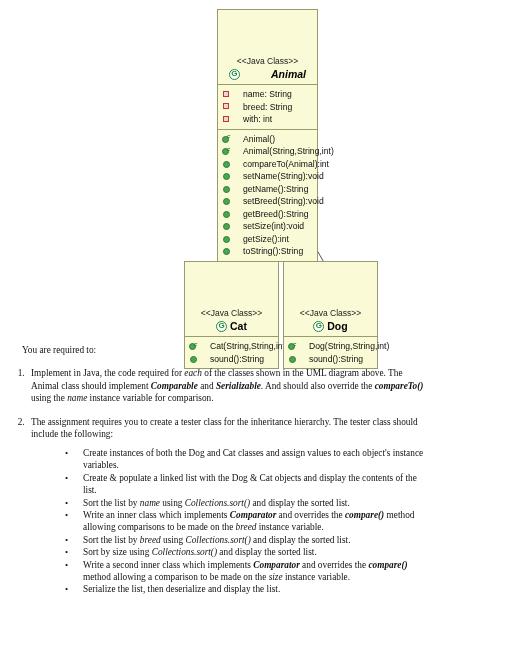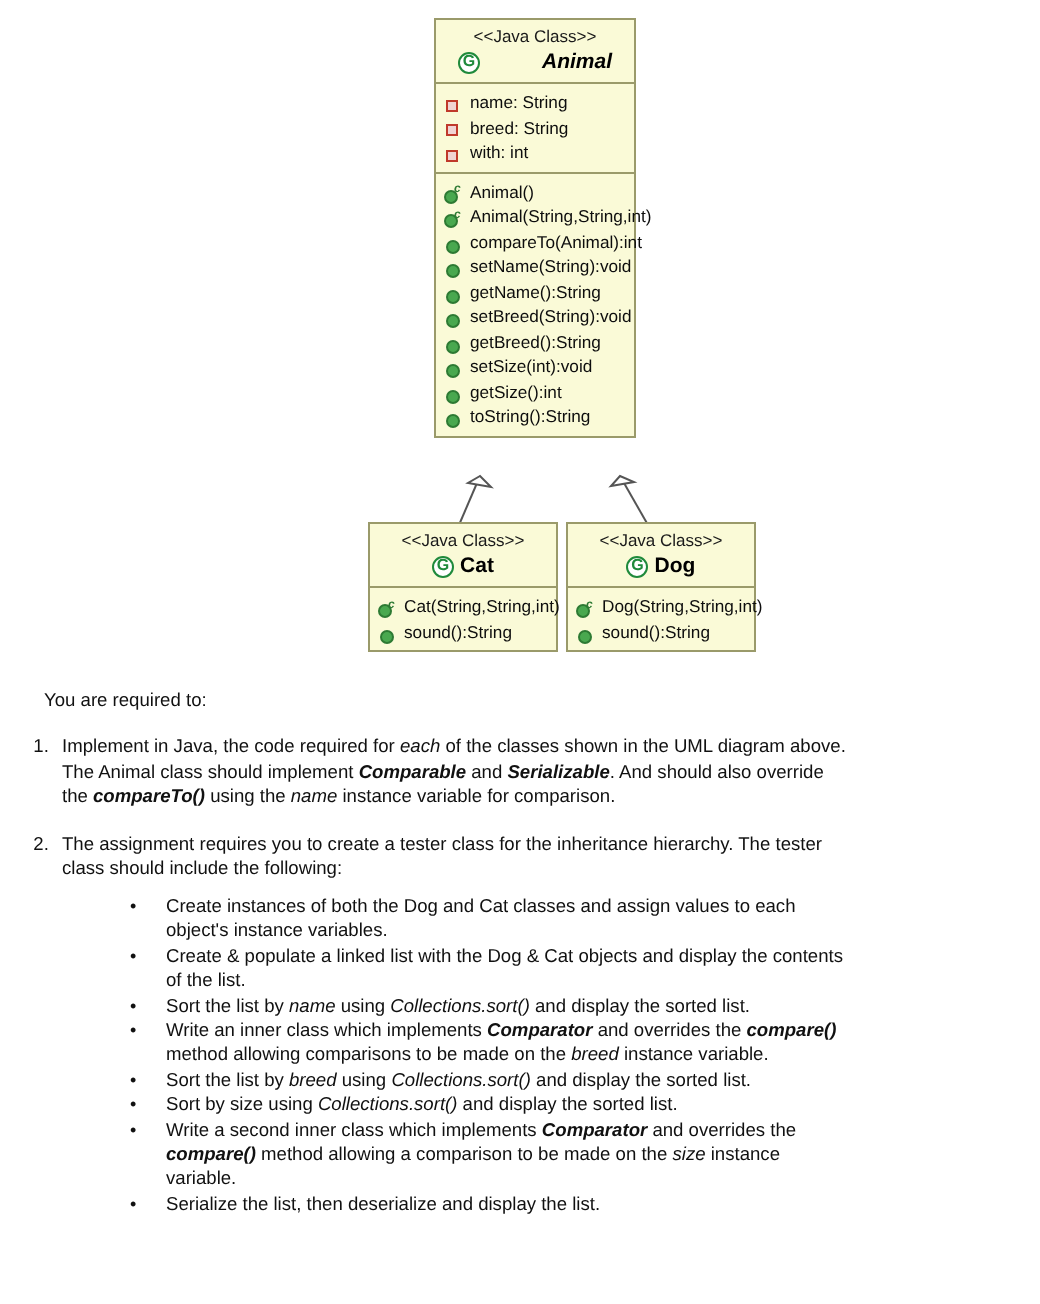--- a/index.html
+++ b/index.html
@@ -34,20 +34,21 @@
   .uml-header {
     text-align: center;
     padding: 3px 2px 3px 2px;
     border-bottom: 1px solid #9a9a6a;
   }
   .uml-stereotype {
     font-size: 8.5px;
     color: #1a1a1a;
     line-height: 11px;
     display: block;
+    margin-top: 43px;
   }
   .uml-classname-row {
     display: flex;
     align-items: center;
     justify-content: center;
     gap: 3px;
     line-height: 13px;
     margin-top: 1px;
   }
   .uml-classname {
@@ -62,22 +63,22 @@
 
   .uml-compartment {
     padding: 3px 2px 3px 4px;
   }
   .uml-compartment + .uml-compartment {
     border-top: 1px solid #9a9a6a;
   }
 
   .uml-row {
     display: flex;
-    align-items: flex-end;
-    gap: 4px;
+    align-items: center;
+    gap: 12px;
     line-height: 12.5px;
     height: 12.5px;
     font-size: 8.6px;
     color: #0d0d0d;
     white-space: nowrap;
   }
 
   
   .icon-slot {
     width: 9px;
@@ -163,21 +164,21 @@
     height: 330px;
     pointer-events: none;
   }
 
   
   #prose {
     position: absolute;
     left: 0;
     top: 330px;
     width: 426px;
-    font-family: Liberation Sans, sans-serif;
+    font-family: Liberation Serif, serif;
   }
   .lead {
     font-size: 9.3px;
     line-height: 12px;
     margin: 14px 0 0 22px;
   }
   ol.req-list {
     margin: 11px 0 0 0;
     padding-left: 27px;
     list-style-type: decimal;

